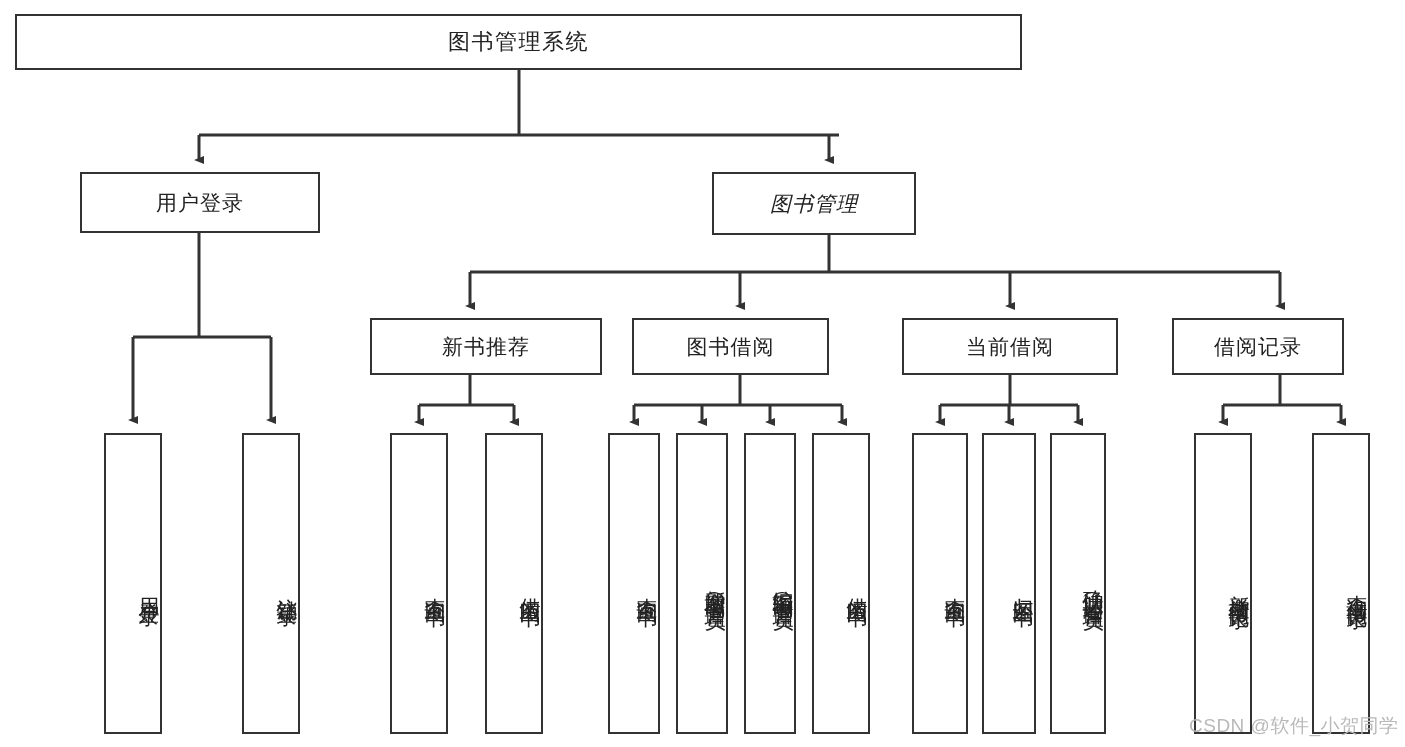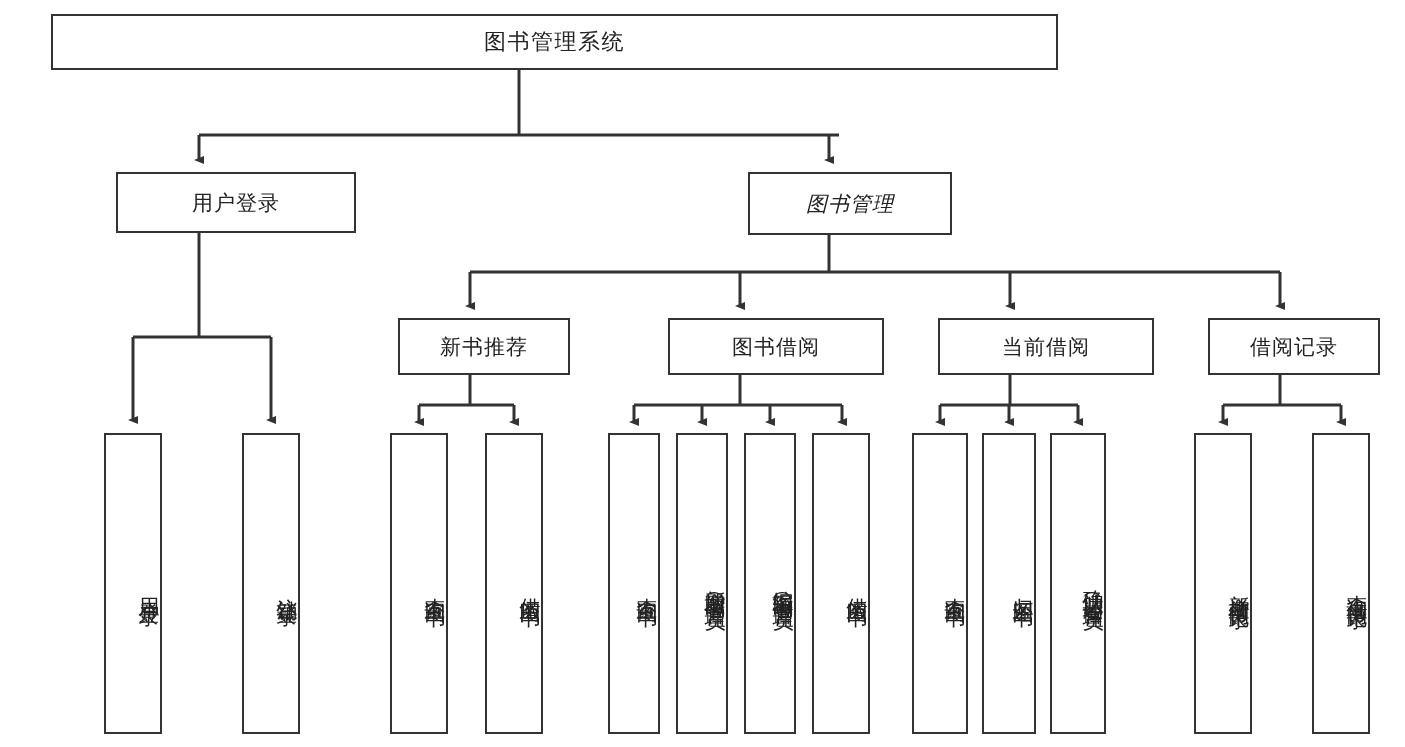--- a/index.html
+++ b/index.html
@@ -35,21 +35,20 @@
     align-items: center;
     justify-content: center;
     color: #222222;
     z-index: 3;
   }
   .node-h {
     font-size: 21px;
     letter-spacing: 1px;
     line-height: 1.2;
     white-space: nowrap;
-    margin-left: 36px;
   }
   .node-root {
     font-size: 22px;
     letter-spacing: 1.5px;
   }
   .node-v {
     writing-mode: vertical-rl;
     text-orientation: upright;
     font-size: 21px;
     letter-spacing: 3px;
@@ -136,24 +135,24 @@
     <span>图书管理系统</span>
   </div>
 
   <div class="node node-h" style="left:80px; top:172px; width:240px; height:61px;">
     <span>用户登录</span>
   </div>
   <div class="node node-h" style="left:712px; top:172px; width:204px; height:63px;font-style:italic;">
     <span>图书管理</span>
   </div>
 
-  <div class="node node-h" style="left:362px; top:318px; width:172px; height:57px;">
+  <div class="node node-h" style="left:370px; top:318px; width:232px; height:57px;">
     <span>新书推荐</span>
   </div>
-  <div class="node node-h" style="left:632px; top:318px; width:216px; height:57px;">
+  <div class="node node-h" style="left:632px; top:318px; width:197px; height:57px;">
     <span>图书借阅</span>
   </div>
   <div class="node node-h" style="left:902px; top:318px; width:216px; height:57px;justify-content:center;">
     <span>当前借阅</span>
   </div>
   <div class="node node-h" style="left:1172px; top:318px; width:172px; height:57px;">
     <span>借阅记录</span>
   </div>
 
   <div class="node node-v" style="left:104px; top:433px; width:58px; height:301px;">
@@ -193,14 +192,15 @@
     <span class="vtext">确认归还（管理员）</span>
   </div>
 
   <div class="node node-v" style="left:1194px; top:433px; width:58px; height:301px;">
     <span class="vtext">新增借阅记录</span>
   </div>
   <div class="node node-v" style="left:1312px; top:433px; width:58px; height:301px;">
     <span class="vtext">查询借阅记录</span>
   </div>
 
+  <div class="watermark" style="left:1189px; top:713px;">CSDN @软件_小贺同学</div>
 
 </div>
 
 </body></html>

